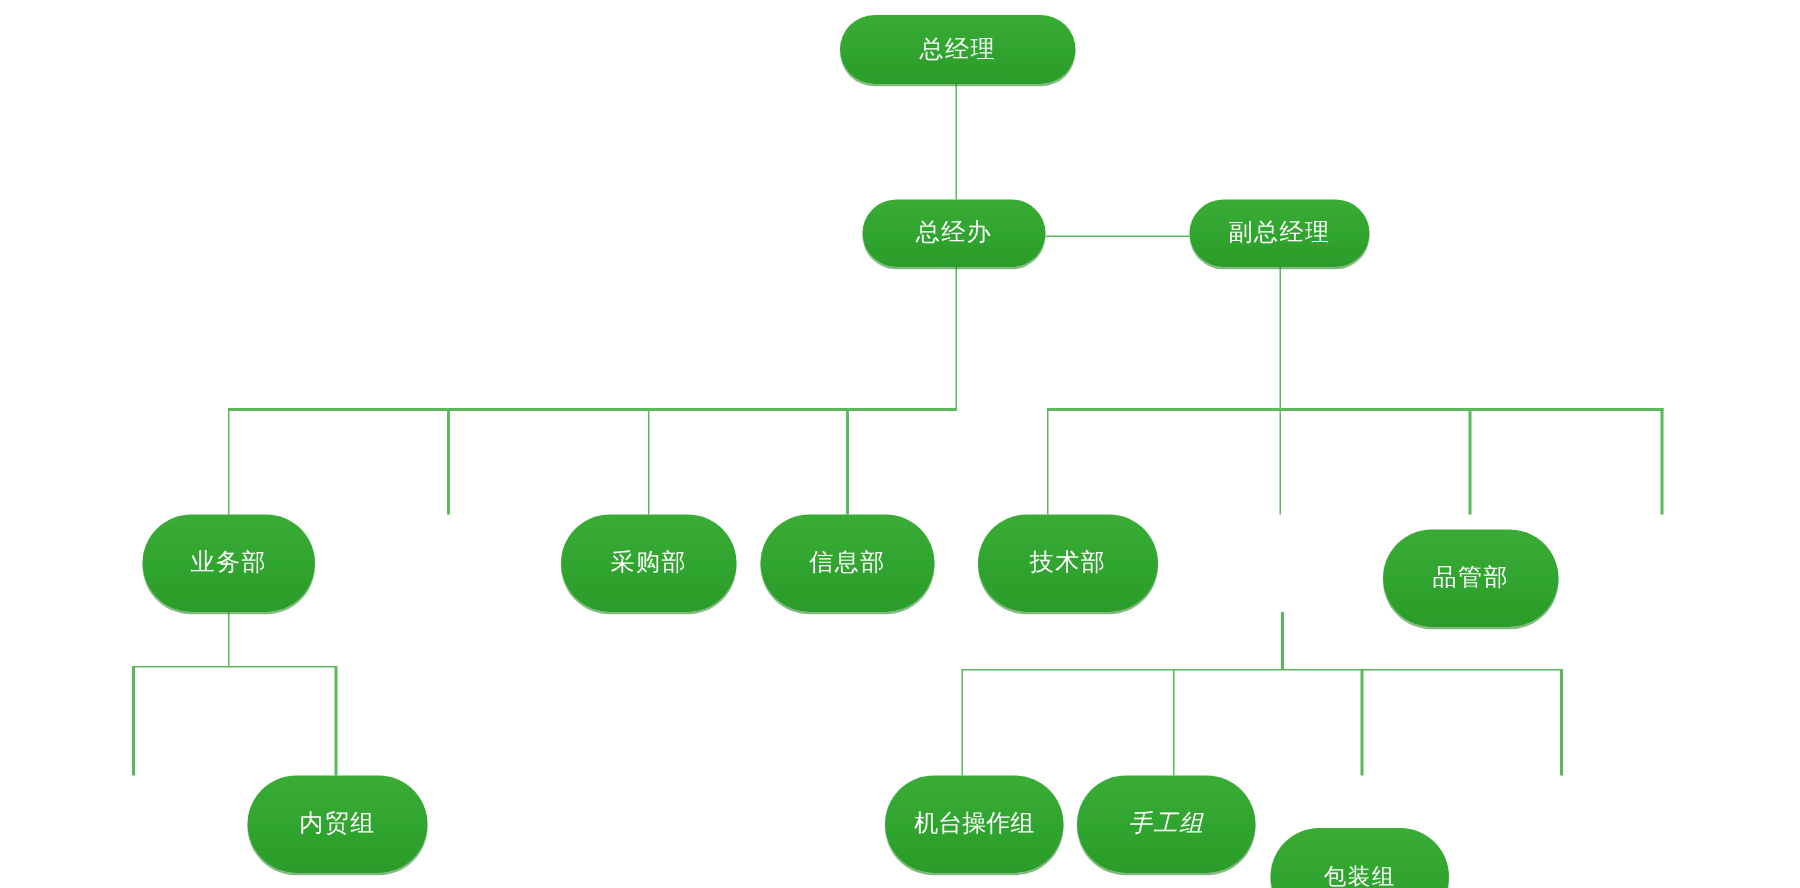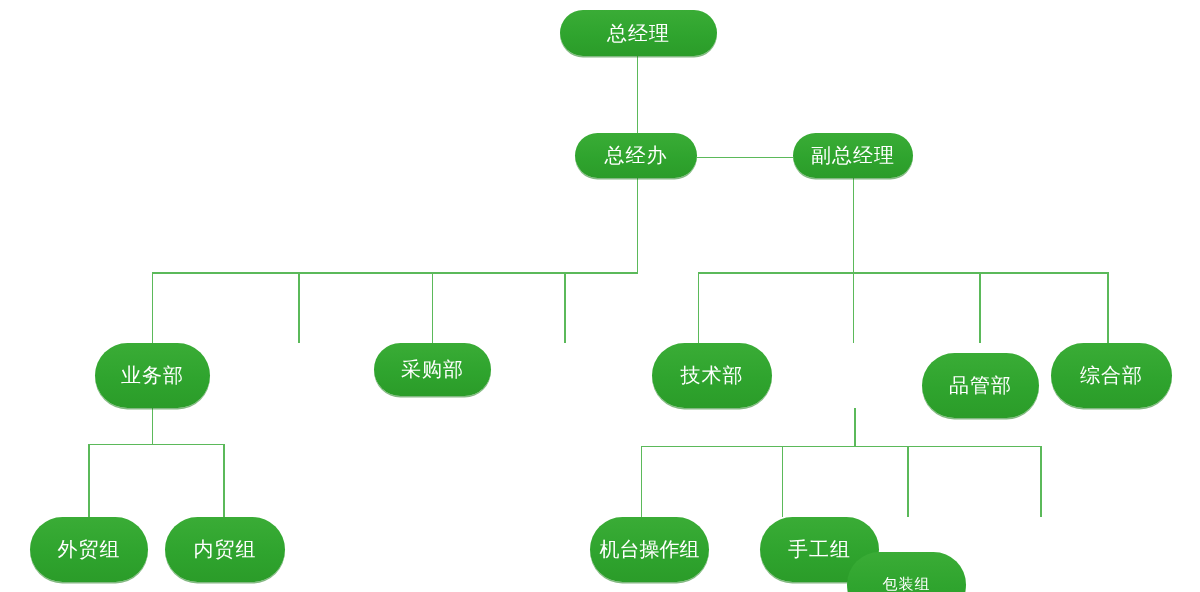--- a/index.html
+++ b/index.html
@@ -16,49 +16,49 @@
     background: #ffffff;
     overflow: hidden;
   }
   
   .node {
     position: absolute;
     display: flex;
     align-items: center;
     justify-content: center;
     color: #ffffff;
-    font-size: 20px;
+    font-size: 16px;
     letter-spacing: 1px;
     background: linear-gradient(180deg, #3aac36 0%, #2fa42e 55%, #2b9c29 100%);
     box-shadow: 0 1.5px 0 rgba(30, 125, 27, 0.55);
     border-radius: 34px;
     box-sizing: border-box;
     white-space: nowrap;
     user-select: none;
   }
   .lvl-small { border-radius: 23px; }
   
   .n-gm   { left: 560px; top: 10px;  width: 157px; height: 46px; }
   
   .n-gmo  { left: 575px; top: 133px; width: 122px; height: 45px; }
   .n-dgm  { left: 793px; top: 133px; width: 120px; height: 45px; }
   
   .n-biz  { left: 95px;   top: 343px; width: 115px; height: 65px; }
   .n-fin  { left: 240px;  top: 343px; width: 118px; height: 65px; }
-  .n-pur  { left: 374px;  top: 343px; width: 117px; height: 53px; }
+  .n-pur  { left: 374px;  top: 343px; width: 117px; height: 65px; }
   .n-info { left: 507px;  top: 343px; width: 116px; height: 65px; }
   .n-tech { left: 652px;  top: 343px; width: 120px; height: 65px; }
   .n-prod { left: 797px;  top: 343px; width: 117px; height: 65px; }
   .n-qa   { left: 922px;  top: 343px; width: 117px; height: 65px; margin-top: 10px; }
   .n-ga   { left: 1051px; top: 343px; width: 121px; height: 65px; }
   
   .n-ft   { left: 30px;  top: 517px; width: 118px; height: 65px; }
   .n-dt   { left: 165px; top: 517px; width: 120px; height: 65px; }
-  .n-mo   { left: 590px; top: 517px; width: 119px; height: 65px; font-size: 20px; letter-spacing: 0; }
-  .n-hw   { left: 760px; top: 517px; width: 119px; height: 65px; }
+  .n-mo   { left: 590px; top: 517px; width: 119px; height: 65px; font-size: 16px; letter-spacing: 0; }
+  .n-hw   { left: 718px; top: 517px; width: 119px; height: 65px; font-style: italic; }
   .n-pk   { left: 847px; top: 517px; width: 119px; height: 65px; font-size: 15px; margin-top: 35px; }
   .n-wh   { left: 978px; top: 517px; width: 119px; height: 65px; }
   
   .vline { position: absolute; width: 1.5px;  background: #5bb95a; }
   .hline { position: absolute; height: 1.5px; background: #5bb95a; }
   .c1  { left: 636.5px; top: 56px;    height: 77px; }             
   .c2  { left: 697px;   top: 156.5px; width: 96px; }              
   .c3  { left: 636.5px; top: 178px;   height: 95.5px; }           
   .c4  { left: 152px;   top: 272px;   width: 486px; }             
   .c5  { left: 151.5px; top: 272px;   height: 71px; }             
@@ -109,23 +109,22 @@
   <div class="vline c21"></div>
   <div class="vline c22"></div>
   <div class="vline c23"></div>
 
   <div class="node lvl-small n-gm">总经理</div>
   <div class="node lvl-small n-gmo">总经办</div>
   <div class="node lvl-small n-dgm">副总经理</div>
 
   <div class="node n-biz">业务部</div>
   <div class="node n-pur">采购部</div>
+  <div class="node n-info">信息部</div>
   <div class="node n-tech">技术部</div>
   <div class="node n-qa">品管部</div>
-  <div class="node n-ga">综合部</div>
 
-  <div class="node n-ft">外贸组</div>
   <div class="node n-dt">内贸组</div>
   <div class="node n-mo">机台操作组</div>
   <div class="node n-hw">手工组</div>
   <div class="node n-pk">包装组</div>
 
 </div>
 
 </body></html>

